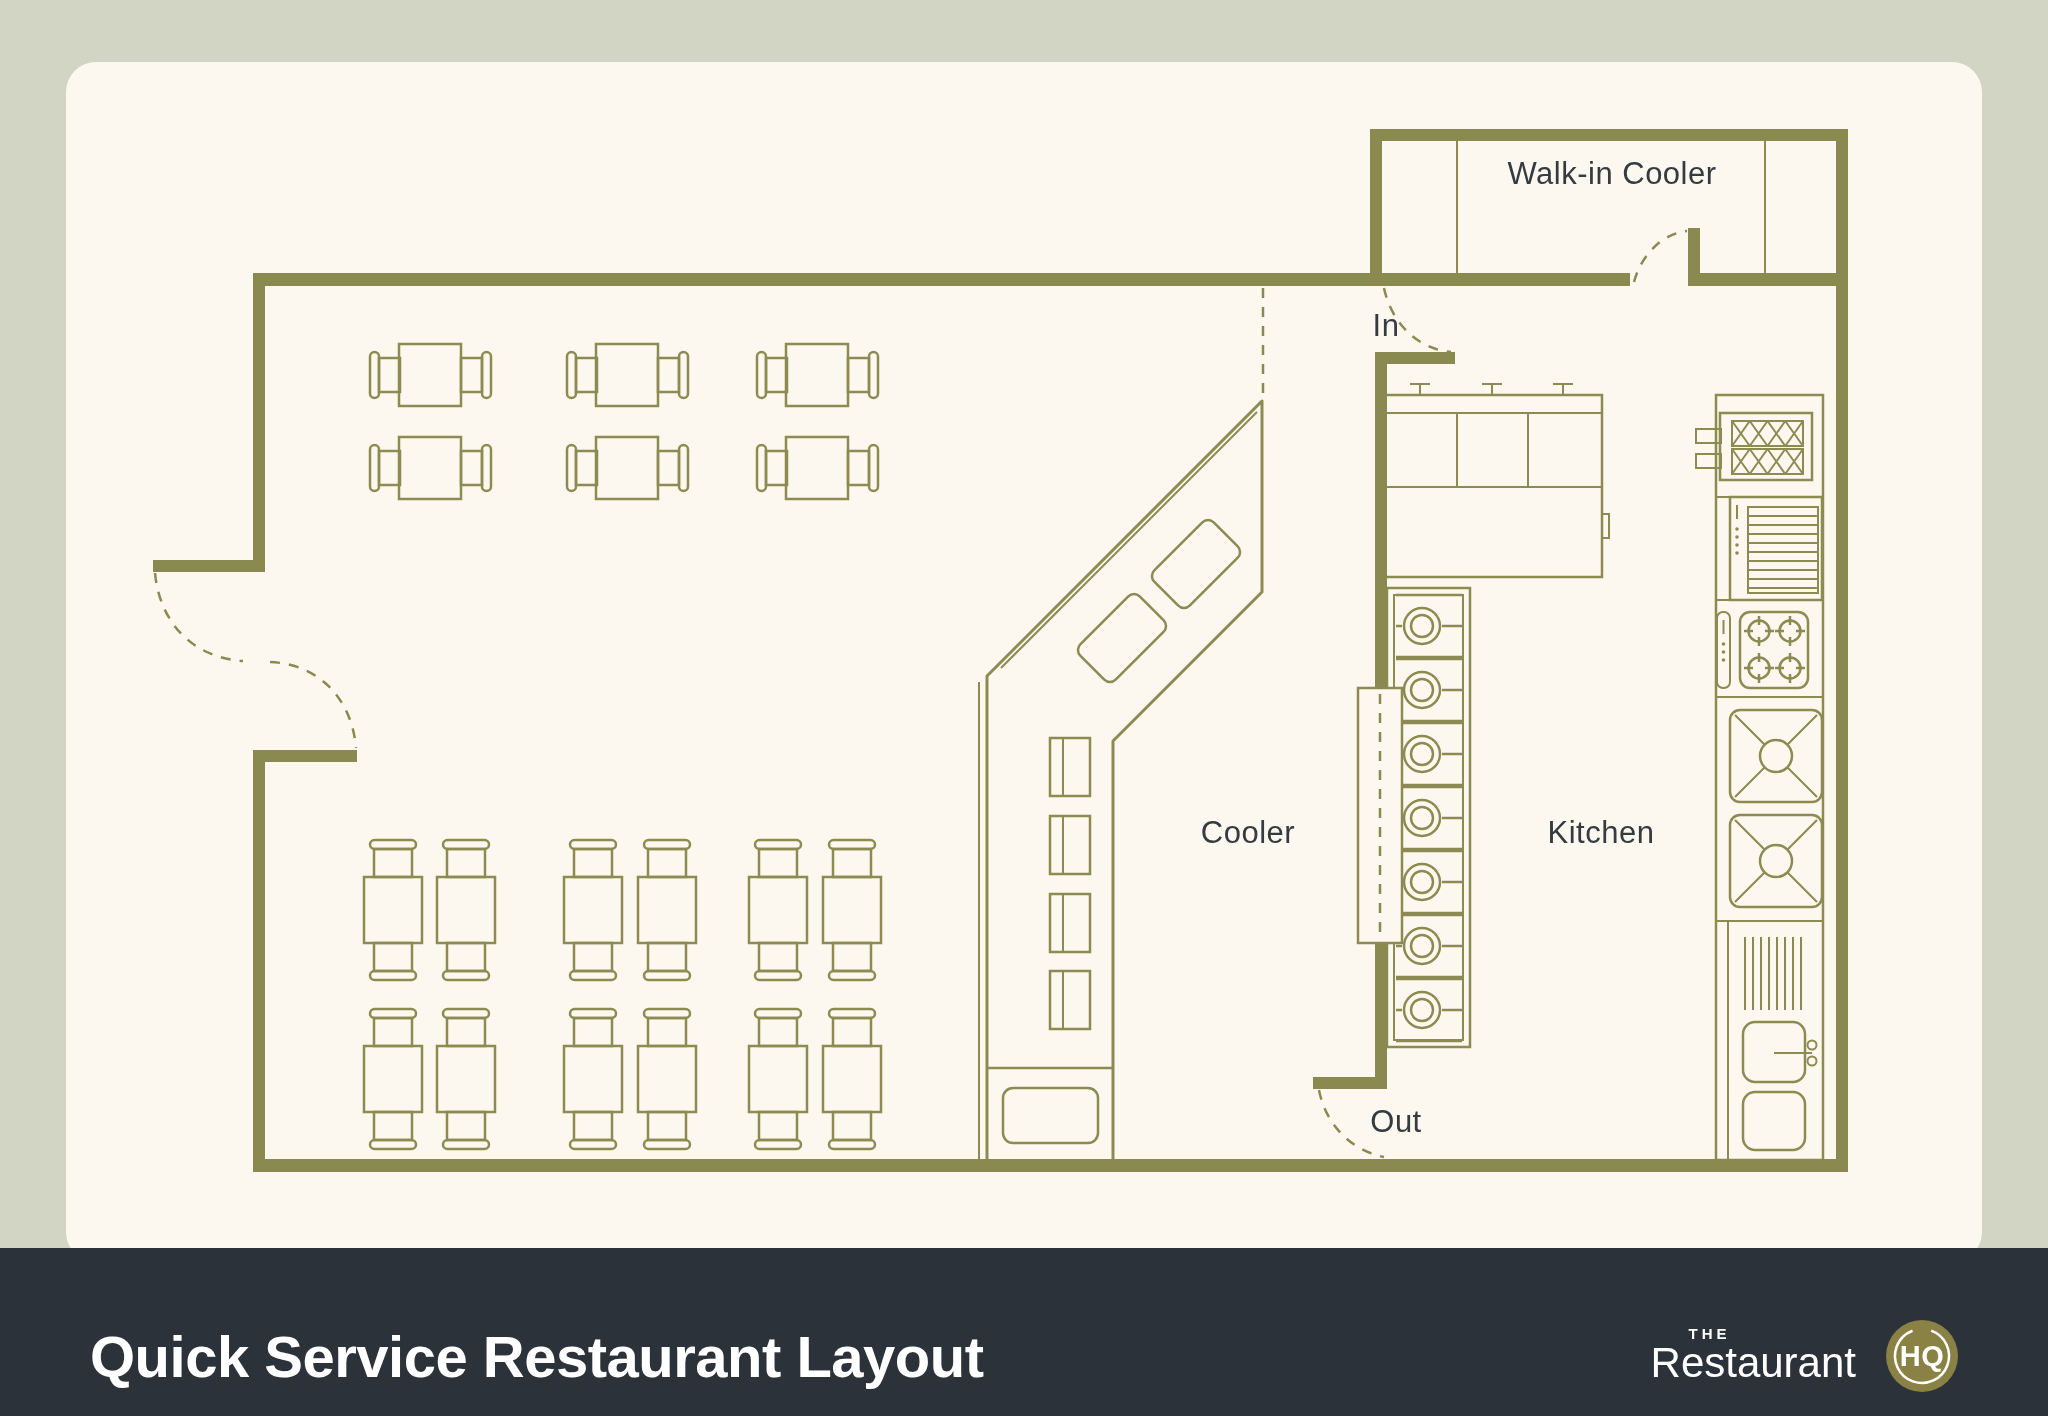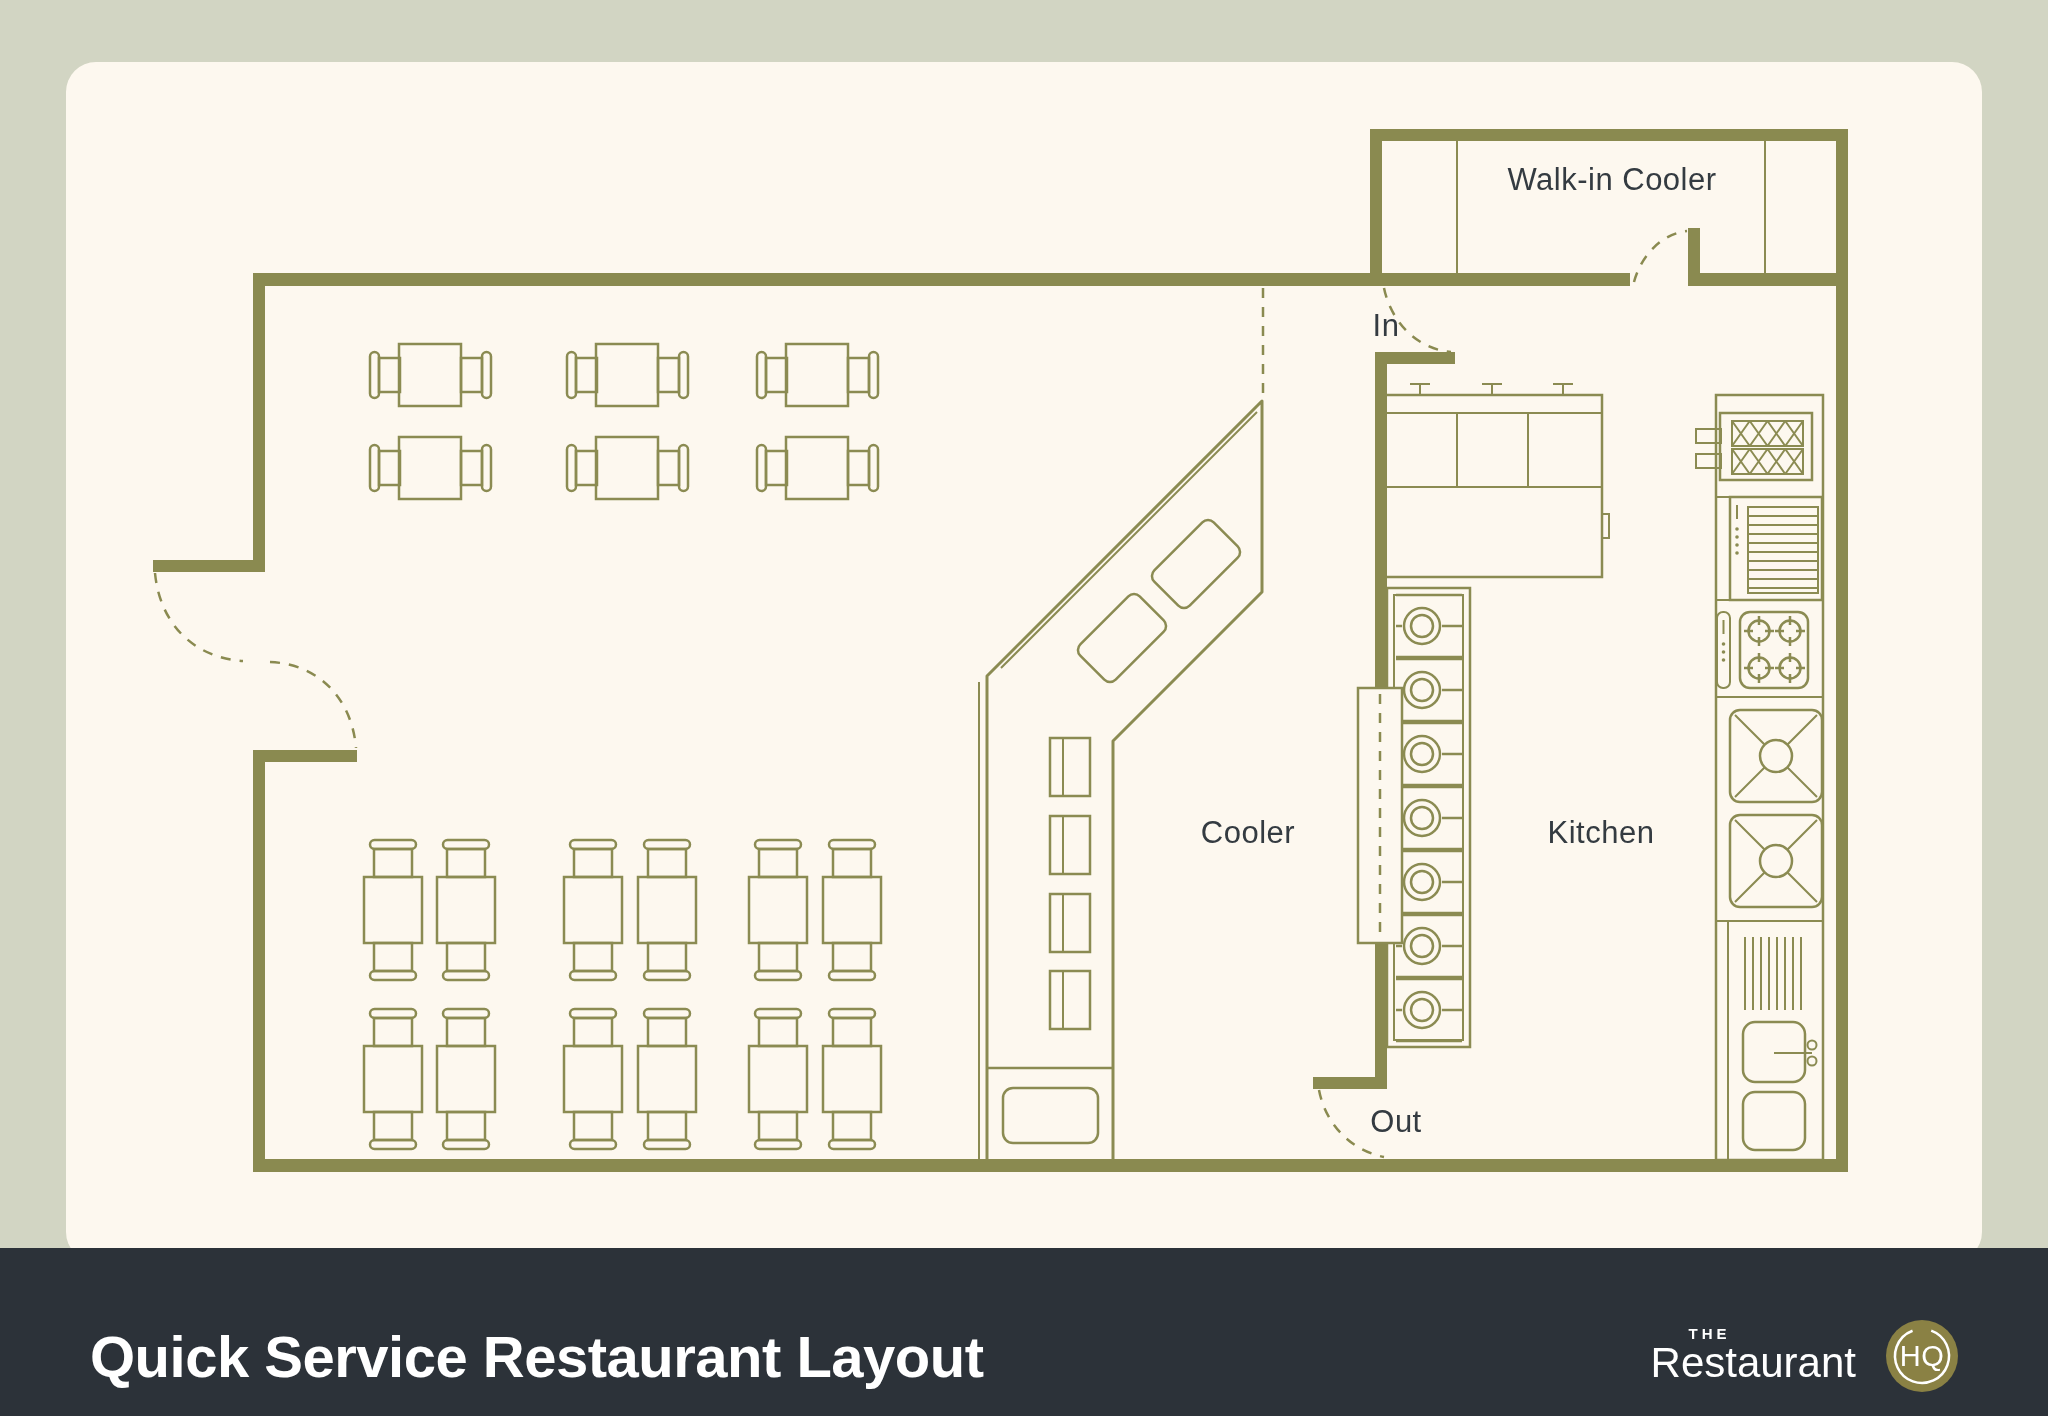--- a/index.html
+++ b/index.html
@@ -19,21 +19,21 @@
   .footer{position:absolute;left:0;top:1248px;width:2048px;height:216px;background:var(--footer-bg,#2c3239);
     display:flex;align-items:center;justify-content:space-between;box-sizing:border-box;padding:0 90px;}
   .footer-title{color:var(--footer-text,#ffffff);font-size:58px;font-weight:bold;letter-spacing:-.5px;}
   .logo{display:flex;align-items:center;gap:30px;}
   .logo-text{display:flex;flex-direction:column;color:var(--footer-text,#ffffff);}
   .logo-the{font-size:15px;font-weight:bold;letter-spacing:4px;margin-left:38px;line-height:1;}
   .logo-restaurant{font-size:42px;font-weight:normal;line-height:1.05;}
   .logo-badge{position:relative;width:72px;height:72px;border-radius:50%;background:var(--logo-badge,#8a8144);
     display:flex;align-items:center;justify-content:center;}
   .logo-badge svg{position:absolute;left:0;top:0;}
-  .logo-hq{position:relative;color:var(--footer-text,#ffffff);font-size:29px;font-weight:normal;letter-spacing:.5px;}
+  .logo-hq{position:relative;color:var(--footer-text,#ffffff);font-size:29px;font-weight:bold;letter-spacing:.5px;}
 </style>
 </head>
 <body>
 
 <div class="stage">
 
   <svg class="plan-svg" width="2048" height="1416" viewBox="0 0 2048 1416">
 
     <rect class="card" x="66" y="62" width="1916" height="1200" rx="30"></rect>
 
@@ -222,21 +222,21 @@
       <rect x="1313" y="1077" width="74" height="12"></rect>
       <rect x="1688" y="228" width="12" height="58"></rect>
     </g>
 
     <g>
       <rect class="lnf" x="1358" y="688" width="44" height="255"></rect>
       <path class="dash" d="M1380 694 V937"></path>
     </g>
   </svg>
 
-  <div class="plan-label" style="left:1612px;top:180px;">Walk-in Cooler</div>
+  <div class="plan-label" style="left:1612px;top:174px;">Walk-in Cooler</div>
   <div class="plan-label" style="left:1386px;top:326px;">In</div>
   <div class="plan-label" style="left:1248px;top:833px;">Cooler</div>
   <div class="plan-label" style="left:1601px;top:833px;">Kitchen</div>
   <div class="plan-label" style="left:1396px;top:1122px;">Out</div>
 
   <div class="footer">
     <div class="footer-title">Quick Service Restaurant Layout</div>
     <div class="logo">
       <div class="logo-text">
         <span class="logo-the">THE</span>

